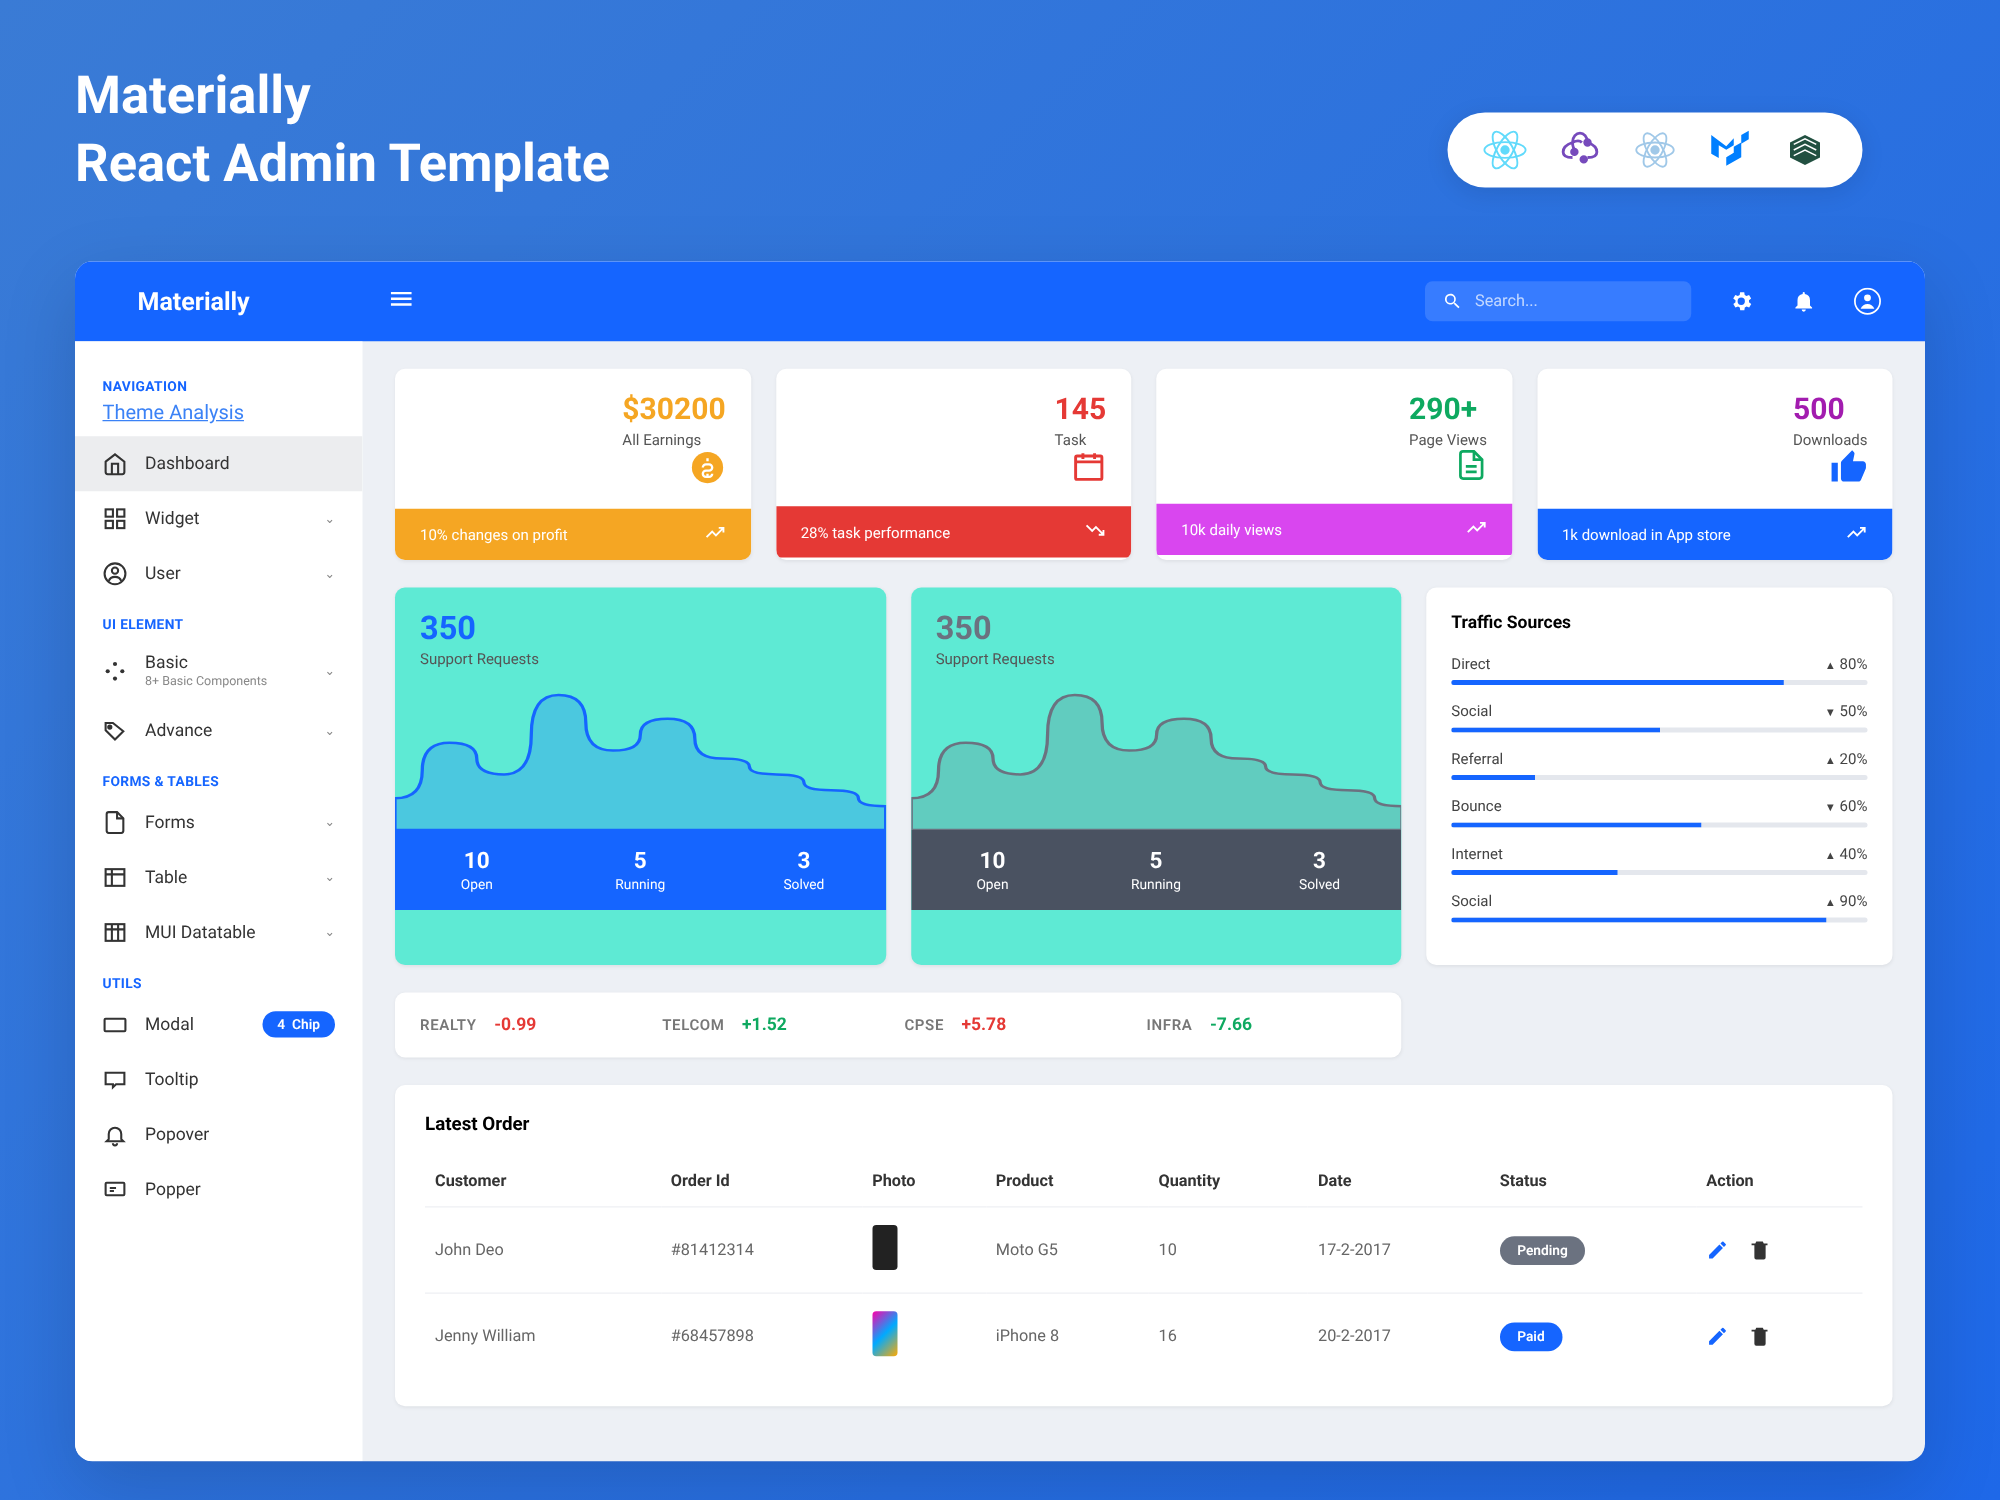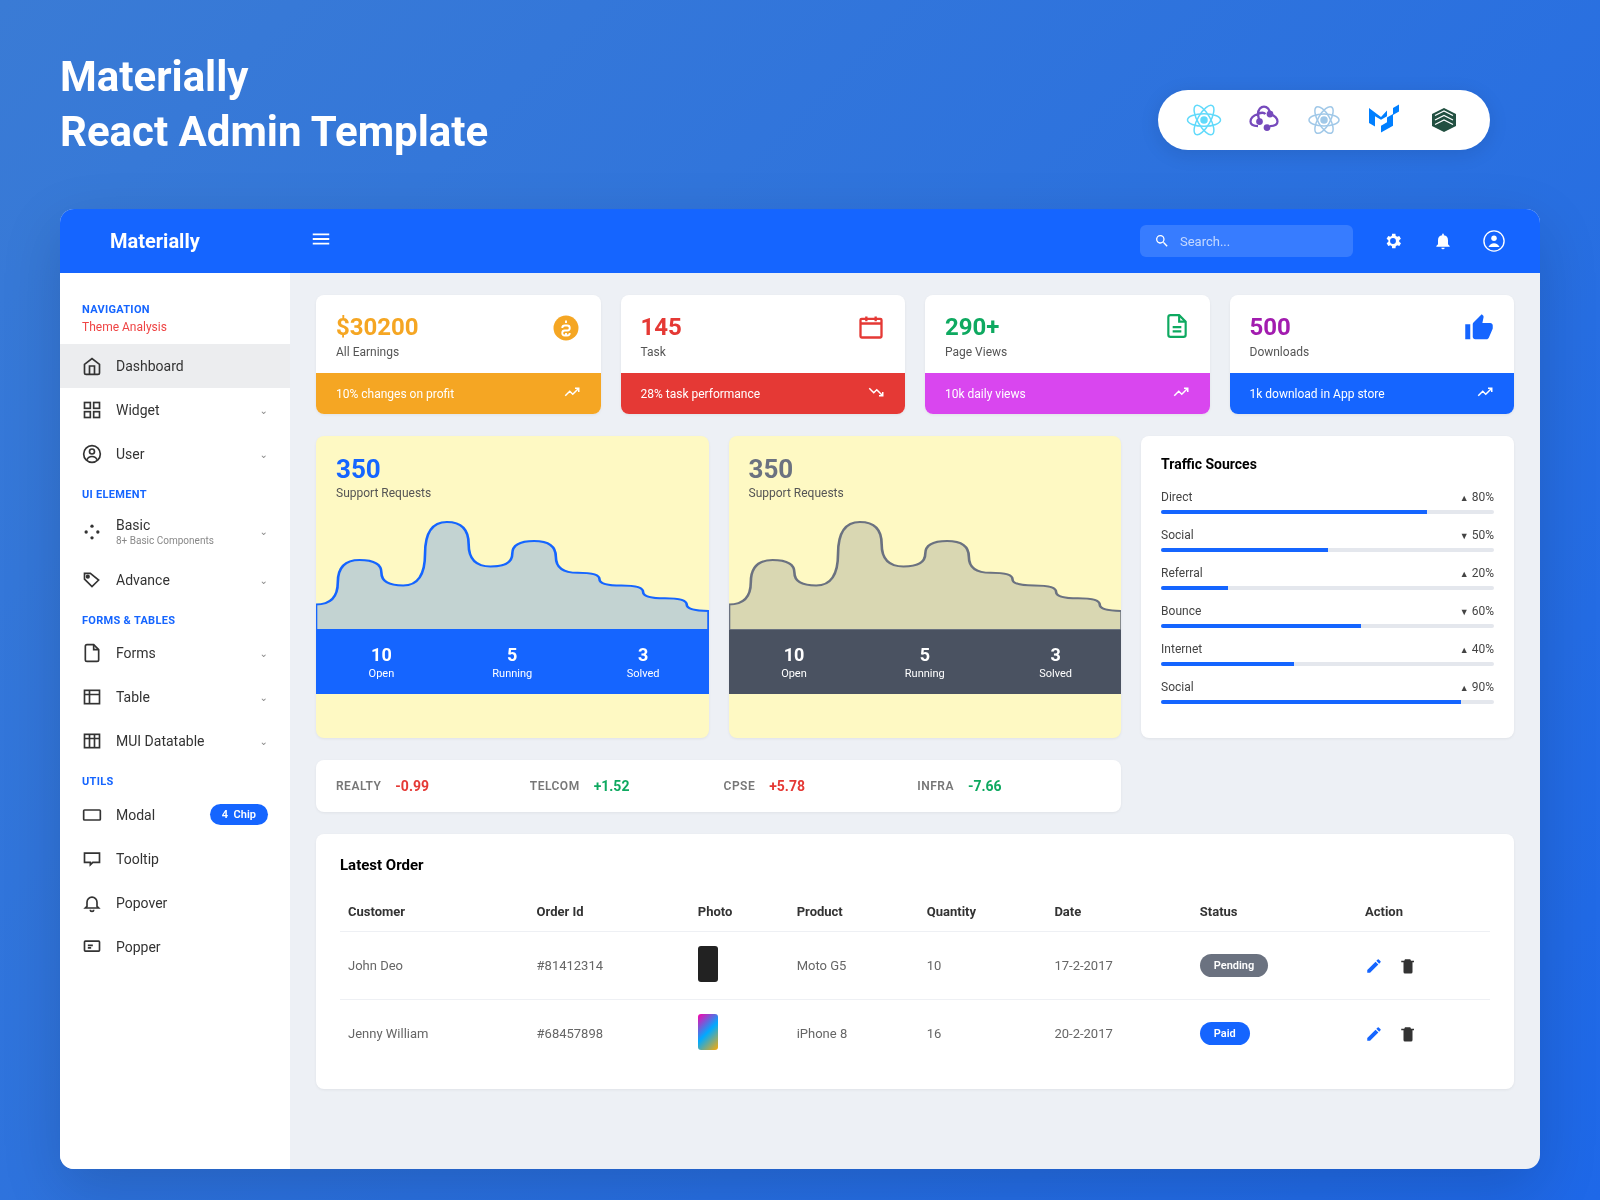--- a/index.html
+++ b/index.html
@@ -9,35 +9,35 @@
 .tech-pill svg { width: 36px; height: 36px; }
 .app-window { background: #edf0f5; border-radius: 14px; overflow: hidden; box-shadow: 0 20px 60px rgba(0,0,0,0.15); width: 100%; height: 960px; display: flex; flex-direction: column; }
 .topbar { background: #1565ff; color: #fff; display: flex; align-items: center; height: 64px; padding: 0 0 0 0; }
 .brand { width: 230px; padding-left: 50px; font-size: 20px; font-weight: 700; }
 .menu-btn { padding: 0 20px; cursor: pointer; }
 .topbar-right { margin-left: auto; display: flex; align-items: center; gap: 30px; padding-right: 35px; }
 .search-box { background: rgba(255,255,255,0.15); border-radius: 6px; padding: 8px 14px; display: flex; align-items: center; gap: 10px; width: 213px; font-size: 13px; color: rgba(255,255,255,0.7); }
 .app-body { display: flex; flex: 1; overflow: hidden; }
 .sidebar { width: 230px; background: #fff; padding: 18px 0; overflow-y: auto; }
 .nav-header { color: #1565ff; font-size: 11px; font-weight: 700; text-transform: uppercase; padding: 12px 22px 4px; letter-spacing: 0.3px; }
-.nav-sub { color: #ef4444; font-size: 12px; padding: 0 22px 10px; }
+.nav-sub { color: #3b82f6; font-size: 16px; padding: 0 22px 10px; text-decoration: underline; }
 .nav-item { display: flex; align-items: center; padding: 12px 22px; font-size: 14px; color: #333; cursor: pointer; gap: 14px; }
 .nav-item.active { background: #ecedef; }
 .nav-item .chev { margin-left: auto; font-size: 10px; color: #888; }
 .nav-subtext { font-size: 10px; color: #888; display: block; margin-top: 2px; }
 .chip { background: #1565ff; color: #fff; font-size: 11px; padding: 4px 12px; border-radius: 12px; margin-left: auto; font-weight: 600; }
 .main { flex: 1; padding: 22px 26px; overflow-y: auto; }
 .stat-row { display: grid; grid-template-columns: repeat(4, 1fr); gap: 20px; margin-bottom: 22px; }
 .stat-card { background: #fff; border-radius: 8px; overflow: hidden; box-shadow: 0 1px 3px rgba(0,0,0,0.06); }
-.stat-top { padding: 18px 20px 14px; display: flex; justify-content: space-between; align-items: flex-start; }
+.stat-top { padding: 18px 20px 14px; display: flex; justify-content: space-between; align-items: flex-end; flex-direction: column; }
 .stat-val { font-size: 24px; font-weight: 700; margin-bottom: 4px; }
 .stat-lbl { font-size: 12px; color: #555; }
 .stat-bottom { color: #fff; font-size: 12px; padding: 10px 20px; display: flex; justify-content: space-between; align-items: center; }
 .mid-row { display: grid; grid-template-columns: 1fr 1fr 0.95fr; gap: 20px; margin-bottom: 22px; }
-.support-card { background: #fef9c3; border-radius: 8px; overflow: hidden; box-shadow: 0 1px 3px rgba(0,0,0,0.06); }
+.support-card { background: #5eead4; border-radius: 8px; overflow: hidden; box-shadow: 0 1px 3px rgba(0,0,0,0.06); }
 .support-head { padding: 18px 20px 10px; }
 .support-val { font-size: 26px; font-weight: 700; margin-bottom: 2px; }
 .support-lbl { font-size: 12px; color: #555; }
 .support-chart { height: 120px; position: relative; }
 .support-foot { display: grid; grid-template-columns: repeat(3, 1fr); padding: 14px 0; text-align: center; }
 .sf-val { font-size: 18px; font-weight: 700; }
 .sf-lbl { font-size: 11px; margin-top: 2px; }
 .traffic-card { background: #fff; border-radius: 8px; padding: 20px; box-shadow: 0 1px 3px rgba(0,0,0,0.06); }
 .traffic-title { font-size: 14px; font-weight: 700; margin-bottom: 18px; }
 .traffic-item { margin-bottom: 14px; }

